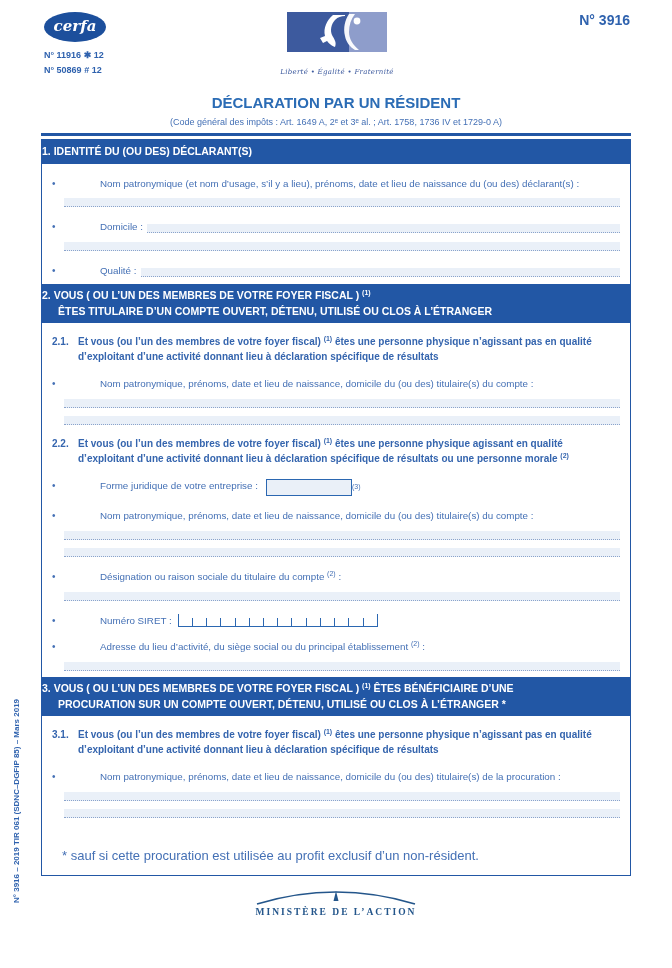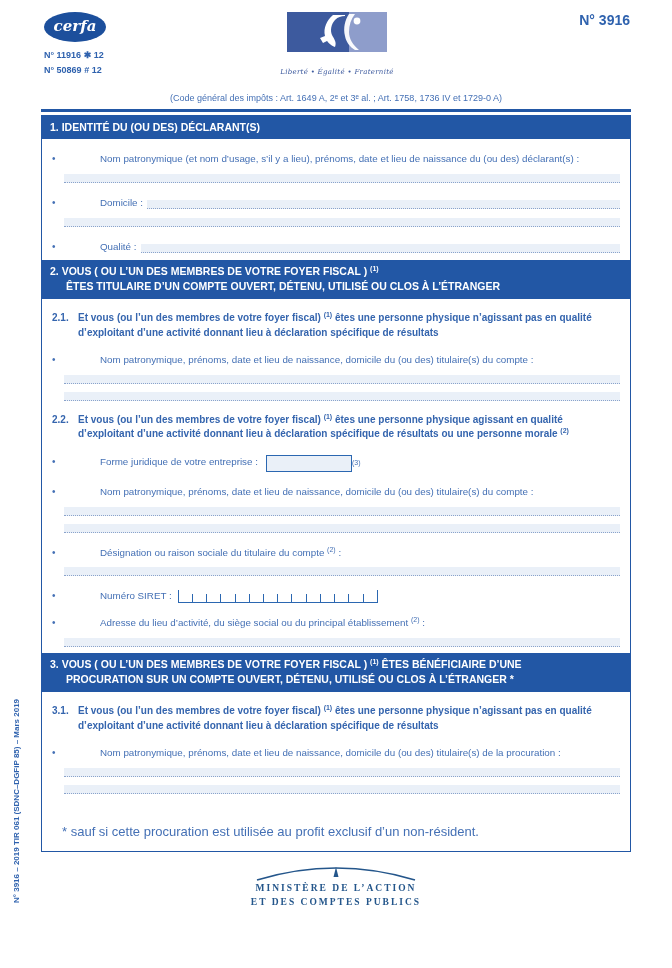--- a/index.html
+++ b/index.html
@@ -31,21 +31,21 @@
   .marianne svg{display:block;margin:0 auto;}
   .motto{font-family:"DejaVu Serif", serif;font-style:italic;font-size:7px;color:#3D5A9E;margin-top:16px;letter-spacing:.3px;}
   .republique{font-family:"DejaVu Serif", serif;font-size:9px;color:#3D5A9E;letter-spacing:.5px;margin-top:1px;}
   .doc-num{width:140px;text-align:right;font-size:14px;font-weight:bold;color:#2F62AE;}
   
   .title{margin-top:14px;text-align:center;color:var(--title);font-weight:bold;font-size:15px;line-height:1.35;}
   .legal{margin-top:4px;text-align:center;font-size:9px;color:var(--txt);}
   .rule{width:590px;height:3px;background:var(--bar);margin:6px auto 3px auto;}
   
   .box{width:590px;margin:0 auto;border:1px solid var(--bar);padding-bottom:10px;}
-  .bar{background:var(--bar);color:#fff;font-weight:bold;font-size:10.5px;line-height:1.5;padding:4px 8px;}
+  .bar{background:var(--bar);color:#fff;font-weight:bold;font-size:10.5px;line-height:1.5;padding:4px 0;}
   .bar .hang{display:block;padding-left:16px;text-indent:-16px;}
   .bar .l2{display:block;padding-left:16px;}
   sup{font-size:7px;vertical-align:super;line-height:0;}
   .content{padding:0 10px;}
   .bullet-row{display:flex;margin-top:13px;font-size:9.8px;line-height:1.3;align-items:baseline;}
   .bullet{width:12px;flex:none;font-size:10px;}
   .lbl{flex:none;padding-left:36px;}
   .grow{flex:1;}
   .fill-line{height:9px;background:var(--fill);border-bottom:1px dotted var(--dot);}
   .fill-inline{flex:1;height:9px;background:var(--fill);border-bottom:1px dotted var(--dot);align-self:flex-end;margin-bottom:1px;margin-left:4px;}
@@ -92,20 +92,21 @@
       <path d="M62 2 C58 8 56 16 58 24 C59 30 63 35 68 38 L72 38 C66 33 62 27 62 20 C62 13 64 7 68 2 Z" fill="#ffffff" opacity="0.95"></path>
       <circle cx="70" cy="9" r="3.4" fill="#ffffff"></circle>
       <path d="M33 26 l10 -4 3 4 -10 5 Z" fill="#ffffff"></path>
     </svg>
     <div class="motto">Liberté • Égalité • Fraternité</div>
   </div>
   <div class="doc-num">N° 3916</div>
 </div>
 
 <div class="title">
+  <div>DÉCLARATION PAR UN RÉSIDENT</div>
 </div>
 <div class="legal">(Code général des impôts :  Art. 1649 A, 2ᵉ et 3ᵉ al. ;  Art. 1758, 1736 IV et 1729-0 A)</div>
 <div class="rule"></div>
 
 <div class="box">
 
   <div class="bar">
     <span class="hang">1.  IDENTITÉ DU (OU DES) DÉCLARANT(S)</span>
   </div>
   <div class="content">
@@ -217,14 +218,13 @@
 </div>
 
 <div class="side-text">N° 3916 – 2019 TIR 061 (SDNC–DGFiP 85) – Mars 2019</div>
 
 <div class="ministry">
   <svg width="170" height="20" viewBox="0 0 170 20">
     <path d="M6 18 Q85 -6 164 18" fill="none" stroke="#24568B" stroke-width="1.6"></path>
     <polygon points="85,5 82.5,15 87.5,15" fill="#24568B"></polygon>
   </svg>
   <div class="m1">MINISTÈRE DE L’ACTION</div>
-  <div class="m2">ET DES COMPTES PUBLICS</div>
 </div>
 
 </body></html>

